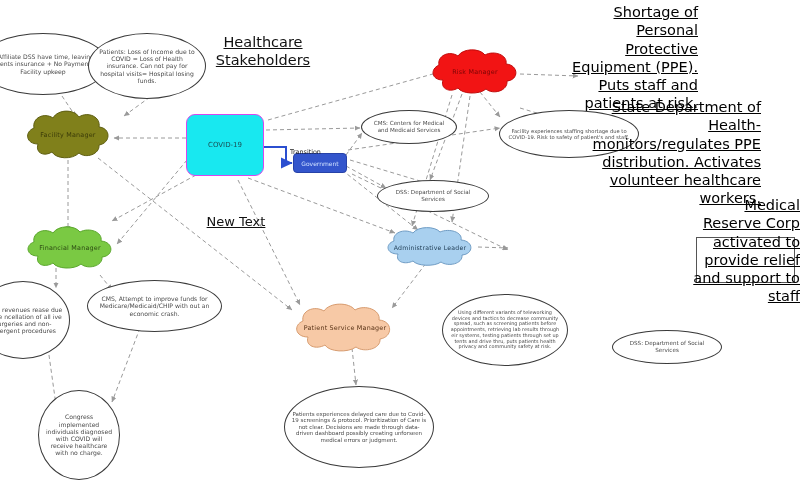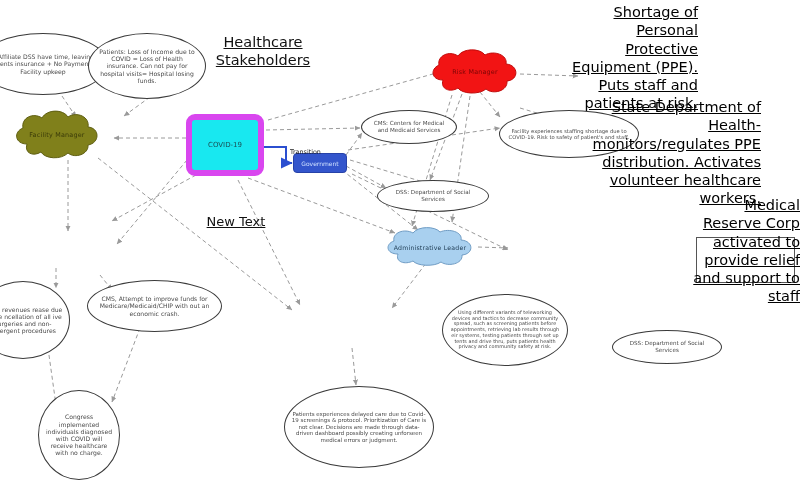--- a/index.html
+++ b/index.html
@@ -169,50 +169,66 @@
   </div>
 
   <div class="node ellipse" style="left:442px;top:294px;width:126px;height:72px;font-size:4.9px;">
     <span>Using different variants of teleworking devices and tactics to decrease community spread, such as  screening patients before appointments, retrieving lab results through eir systems, testing patients through set up tents and drive thru, puts patients health privacy and community safety at  risk.</span>
   </div>
 
   <div class="node ellipse" style="left:612px;top:330px;width:110px;height:34px;font-size:5.6px;">
     <span>DSS: Department of Social Services</span>
   </div>
 
-  <div class="cloud" style="left:11px;top:110px;width:92px;height:50px;">
+  <div class="cloud" style="left:22px;top:110px;width:92px;height:50px;">
     <svg width="92" height="50" viewBox="0 0 92 50">
       <path d="M16,34 C4,34 2,22 12,18 C10,8 22,2 31,8 C36,-1 52,-1 57,7 C66,1 79,7 77,17 C89,18 89,33 77,35 C78,44 64,49 57,43 C50,50 34,49 30,42 C22,47 13,43 16,34 Z" fill="#80801b" stroke="#5f5f13" stroke-width="1"></path>
     </svg>
     <div class="label" style="font-size:6.4px;color:#3a3a08;">
       <span>Facility Manager</span>
     </div>
   </div>
 
+  <div class="cloud" style="left:22px;top:226px;width:96px;height:44px;">
+    <svg width="96" height="44" viewBox="0 0 96 44">
+      <path d="M16,30 C4,30 3,19 12,16 C10,7 22,1 31,7 C36,-1 53,-1 58,6 C67,1 81,6 79,15 C92,16 92,30 80,31 C81,40 66,44 59,38 C52,44 35,43 31,37 C23,42 13,39 16,30 Z" fill="#7ac943" stroke="#5aa62c" stroke-width="1"></path>
+    </svg>
+    <div class="label" style="font-size:6.4px;color:#2c4a13;">
+      <span>Financial Manager</span>
+    </div>
+  </div>
 
   <div class="cloud" style="left:427px;top:49px;width:96px;height:46px;">
     <svg width="96" height="46" viewBox="0 0 96 46">
       <path d="M16,31 C4,31 3,20 12,16 C10,7 22,1 31,7 C36,-1 53,-1 58,6 C67,1 81,6 79,15 C92,16 92,31 80,32 C81,42 66,46 59,40 C52,46 35,45 31,39 C23,44 13,40 16,31 Z" fill="#f21414" stroke="#c10d0d" stroke-width="1"></path>
     </svg>
     <div class="label" style="font-size:6.4px;color:#7a0505;">
       <span>Risk Manager</span>
     </div>
   </div>
 
   <div class="cloud" style="left:382px;top:227px;width:96px;height:40px;">
     <svg width="96" height="40" viewBox="0 0 96 40">
       <path d="M16,27 C4,27 3,17 12,14 C10,6 22,1 31,6 C36,-1 53,-1 58,5 C67,1 81,5 79,13 C92,14 92,27 80,28 C81,37 66,40 59,35 C52,40 35,39 31,34 C23,38 13,35 16,27 Z" fill="#a9d0ef" stroke="#6f9cc4" stroke-width="1"></path>
     </svg>
     <div class="label" style="font-size:6.2px;color:#1d3a52;">
       <span>Administrative Leader</span>
     </div>
   </div>
 
-
-  <div class="node rrect" style="left:186px;top:114px;width:78px;height:62px;background:#18E8F0;border:6px solid #d946ef;color:#1a4f55;font-size:7px;">
+  <div class="cloud" style="left:290px;top:303px;width:110px;height:50px;">
+    <svg width="110" height="50" viewBox="0 0 110 50">
+      <path d="M18,34 C5,34 3,22 13,18 C11,8 24,2 34,8 C40,-1 59,-1 65,7 C75,1 91,7 89,17 C103,18 103,34 90,36 C91,46 74,50 66,44 C58,50 39,49 35,42 C26,47 15,43 18,34 Z" fill="#f7c9a6" stroke="#d79c70" stroke-width="1"></path>
+    </svg>
+    <div class="label" style="font-size:6.4px;color:#5a3418;">
+      <span>Patient Service Manager</span>
+    </div>
+  </div>
+
+  <div class="node rrect" style="left:186px;top:114px;width:78px;height:62px;background:#18E8F0;border:1px solid #d946ef;color:#1a4f55;font-size:7px;">
     <span>COVID-19</span>
   </div>
 
   <div class="node rrect" style="left:293px;top:153px;width:54px;height:20px;background:#3355cc;border:1px solid #2742a8;color:#cfe0ff;font-size:6px;border-radius:4px;">
     <span>Government</span>
   </div>
 
   <div class="edgelabel" style="left:265px;top:148px;font-size:6.4px;margin-left:25px;">
     <span>Transition</span>
   </div>

